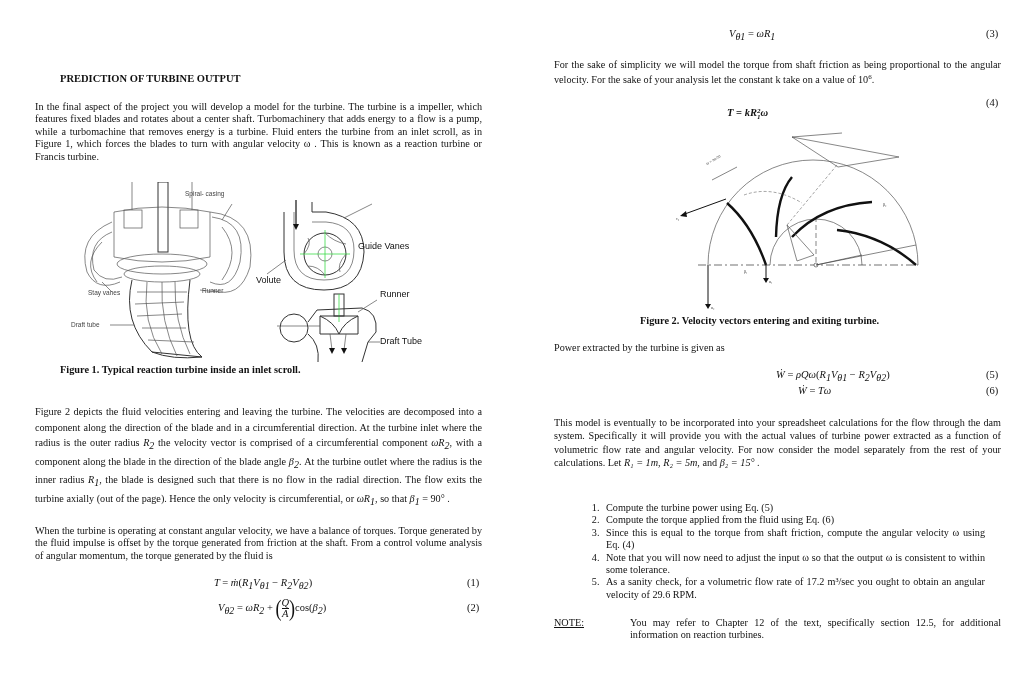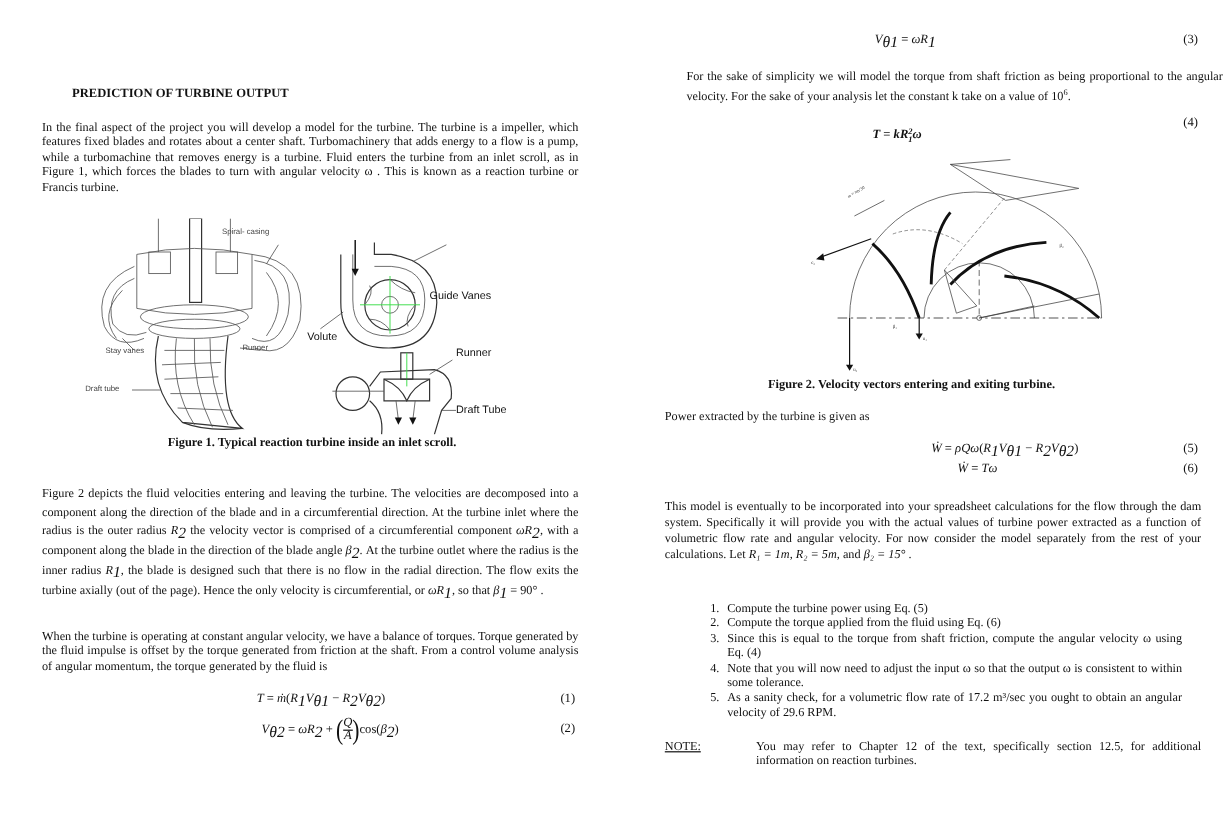--- a/index.html
+++ b/index.html
@@ -4,24 +4,24 @@
 <style>
   html, body { margin: 0; padding: 0; background: #ffffff; }
   body { width: 1024px; height: 694px; position: relative; overflow: hidden;
          font-family: "Liberation Serif", "DejaVu Serif", serif; color: #111; font-size: 10.2px; line-height: 12.4px; }
   .page { position: absolute; top: 0; height: 694px; }
   .left { left: 0; width: 512px; }
   .right { left: 512px; width: 512px; }
   .abs { position: absolute; }
   .title { font-weight: bold; font-size: 10.5px; }
   .para { text-align: justify; }
-  .cap { font-weight: bold; font-size: 10.3px; text-align: center; }
+  .cap { font-weight: bold; font-size: 10.3px; text-align: left; }
   .eq { position: absolute; font-style: italic; font-size: 10.5px; white-space: nowrap; }
   .eqnum { position: absolute; font-size: 10.5px; }
-  .sub { font-size: 13px; vertical-align: -3px; font-style: italic; }
+  .sub { font-size: 10px; vertical-align: -3px; font-style: italic; }
   .sup { font-size: 7px; vertical-align: 4px; }
   .up { font-style: normal; }
   ol { margin: 16px; padding-left: 32px; }
   ol li { padding-left: 4px; }
   .note-label { text-decoration: underline; }
   .sans { font-family: "Liberation Sans", "DejaVu Sans", sans-serif; }
   .hl { fill: none; stroke: #333; stroke-width: 1; }
   .thin { fill: none; stroke: #555; stroke-width: 0.7; }
   .thick { fill: none; stroke: #111; stroke-width: 2.4; }
 </style>
@@ -126,21 +126,21 @@
   <div class="eqnum" style="left:467px; top:602px;">(2)</div>
 </div>
 
 <div class="page right">
 
   <div class="eq" style="left:217px; top:28px;">
     V<span class="sub">θ1</span> <span class="up">=</span> ωR<span class="sub">1</span>
   </div>
   <div class="eqnum" style="left:474px; top:28px;">(3)</div>
 
-  <div class="abs para" style="left:42px; top:59px; width:447px;margin-left:18px;">
+  <div class="abs para" style="left:42px; top:59px; width:447px;">
     <span>For the sake of simplicity we will model the torque from shaft friction as being proportional to the angular velocity.  For the sake of your analysis let the constant k take on a value of 10</span><span class="sup">6</span>.
   </div>
 
   <div class="eq" style="left:215px; top:107px;font-weight:bold;">
     T <span class="up">=</span> kR<span style="display:inline-block; vertical-align:-3px; line-height:6px; font-size:7px;"><span style="display:block;">2</span><span style="display:block;">1</span></span>ω
   </div>
   <div class="eqnum" style="left:474px; top:97px;">(4)</div>
 
   <div class="abs" style="left:150px; top:125px; width:260px; height:185px;">
     <svg width="260" height="185" viewBox="0 0 260 185">

